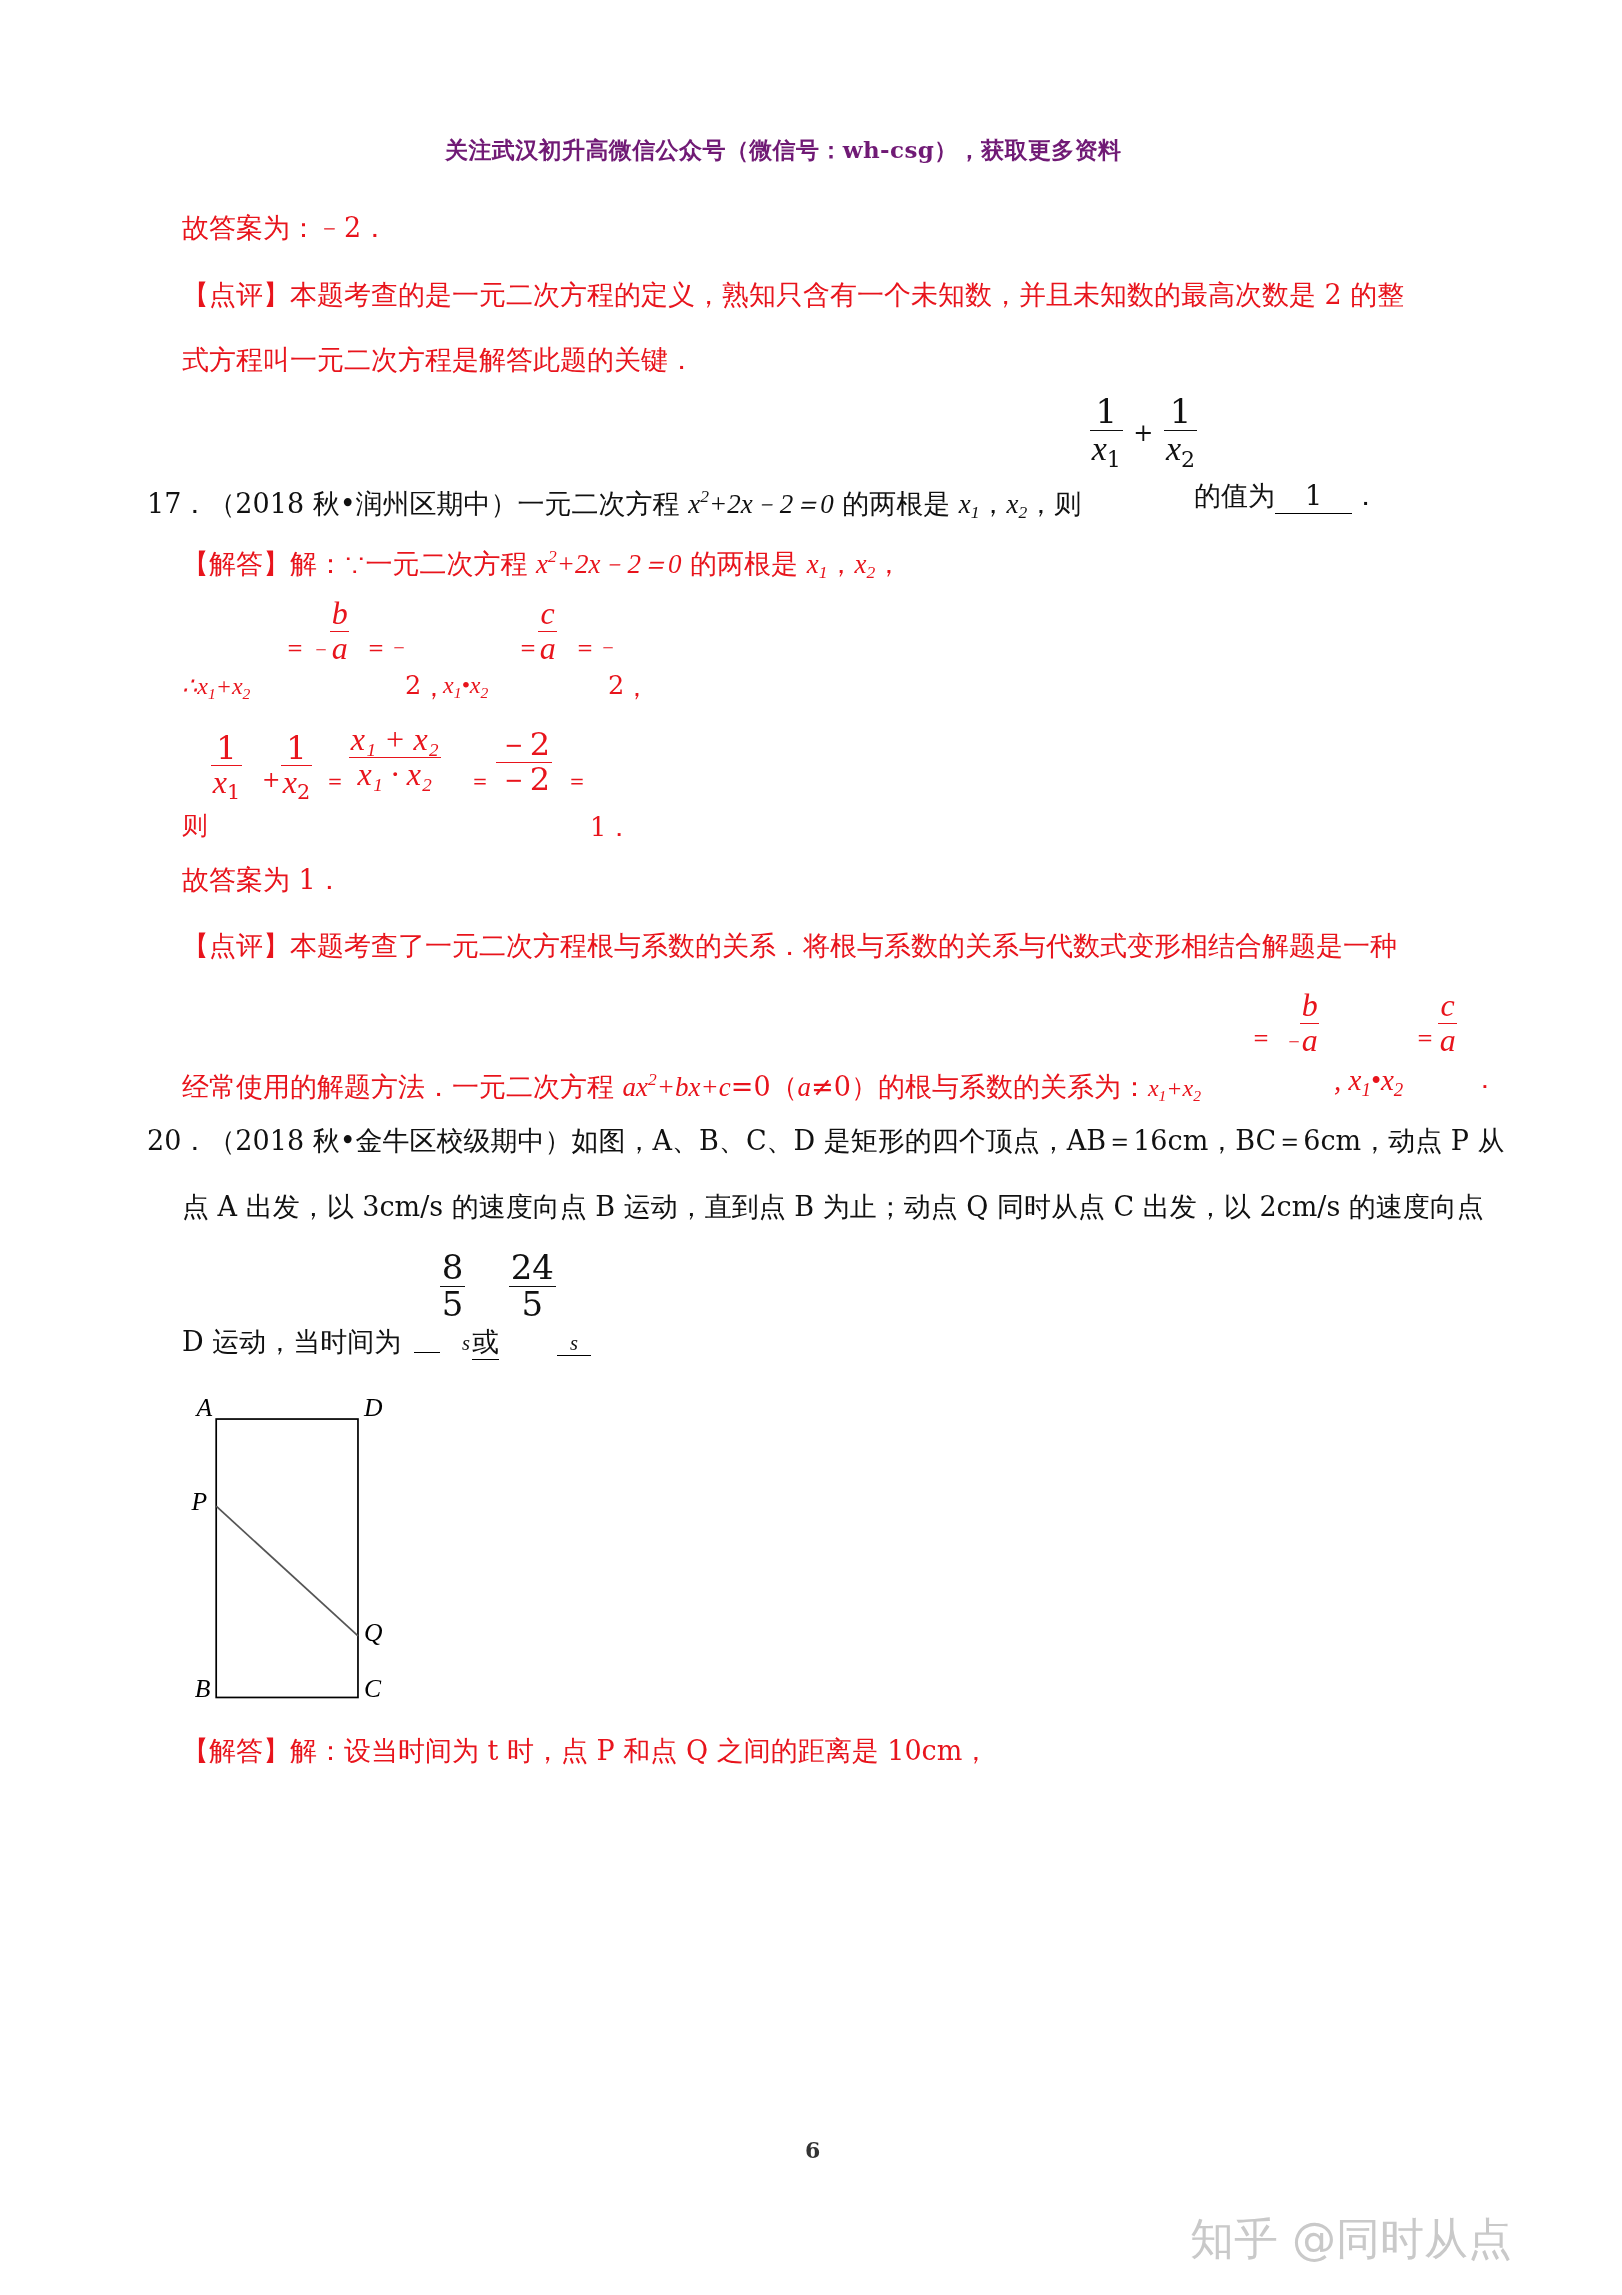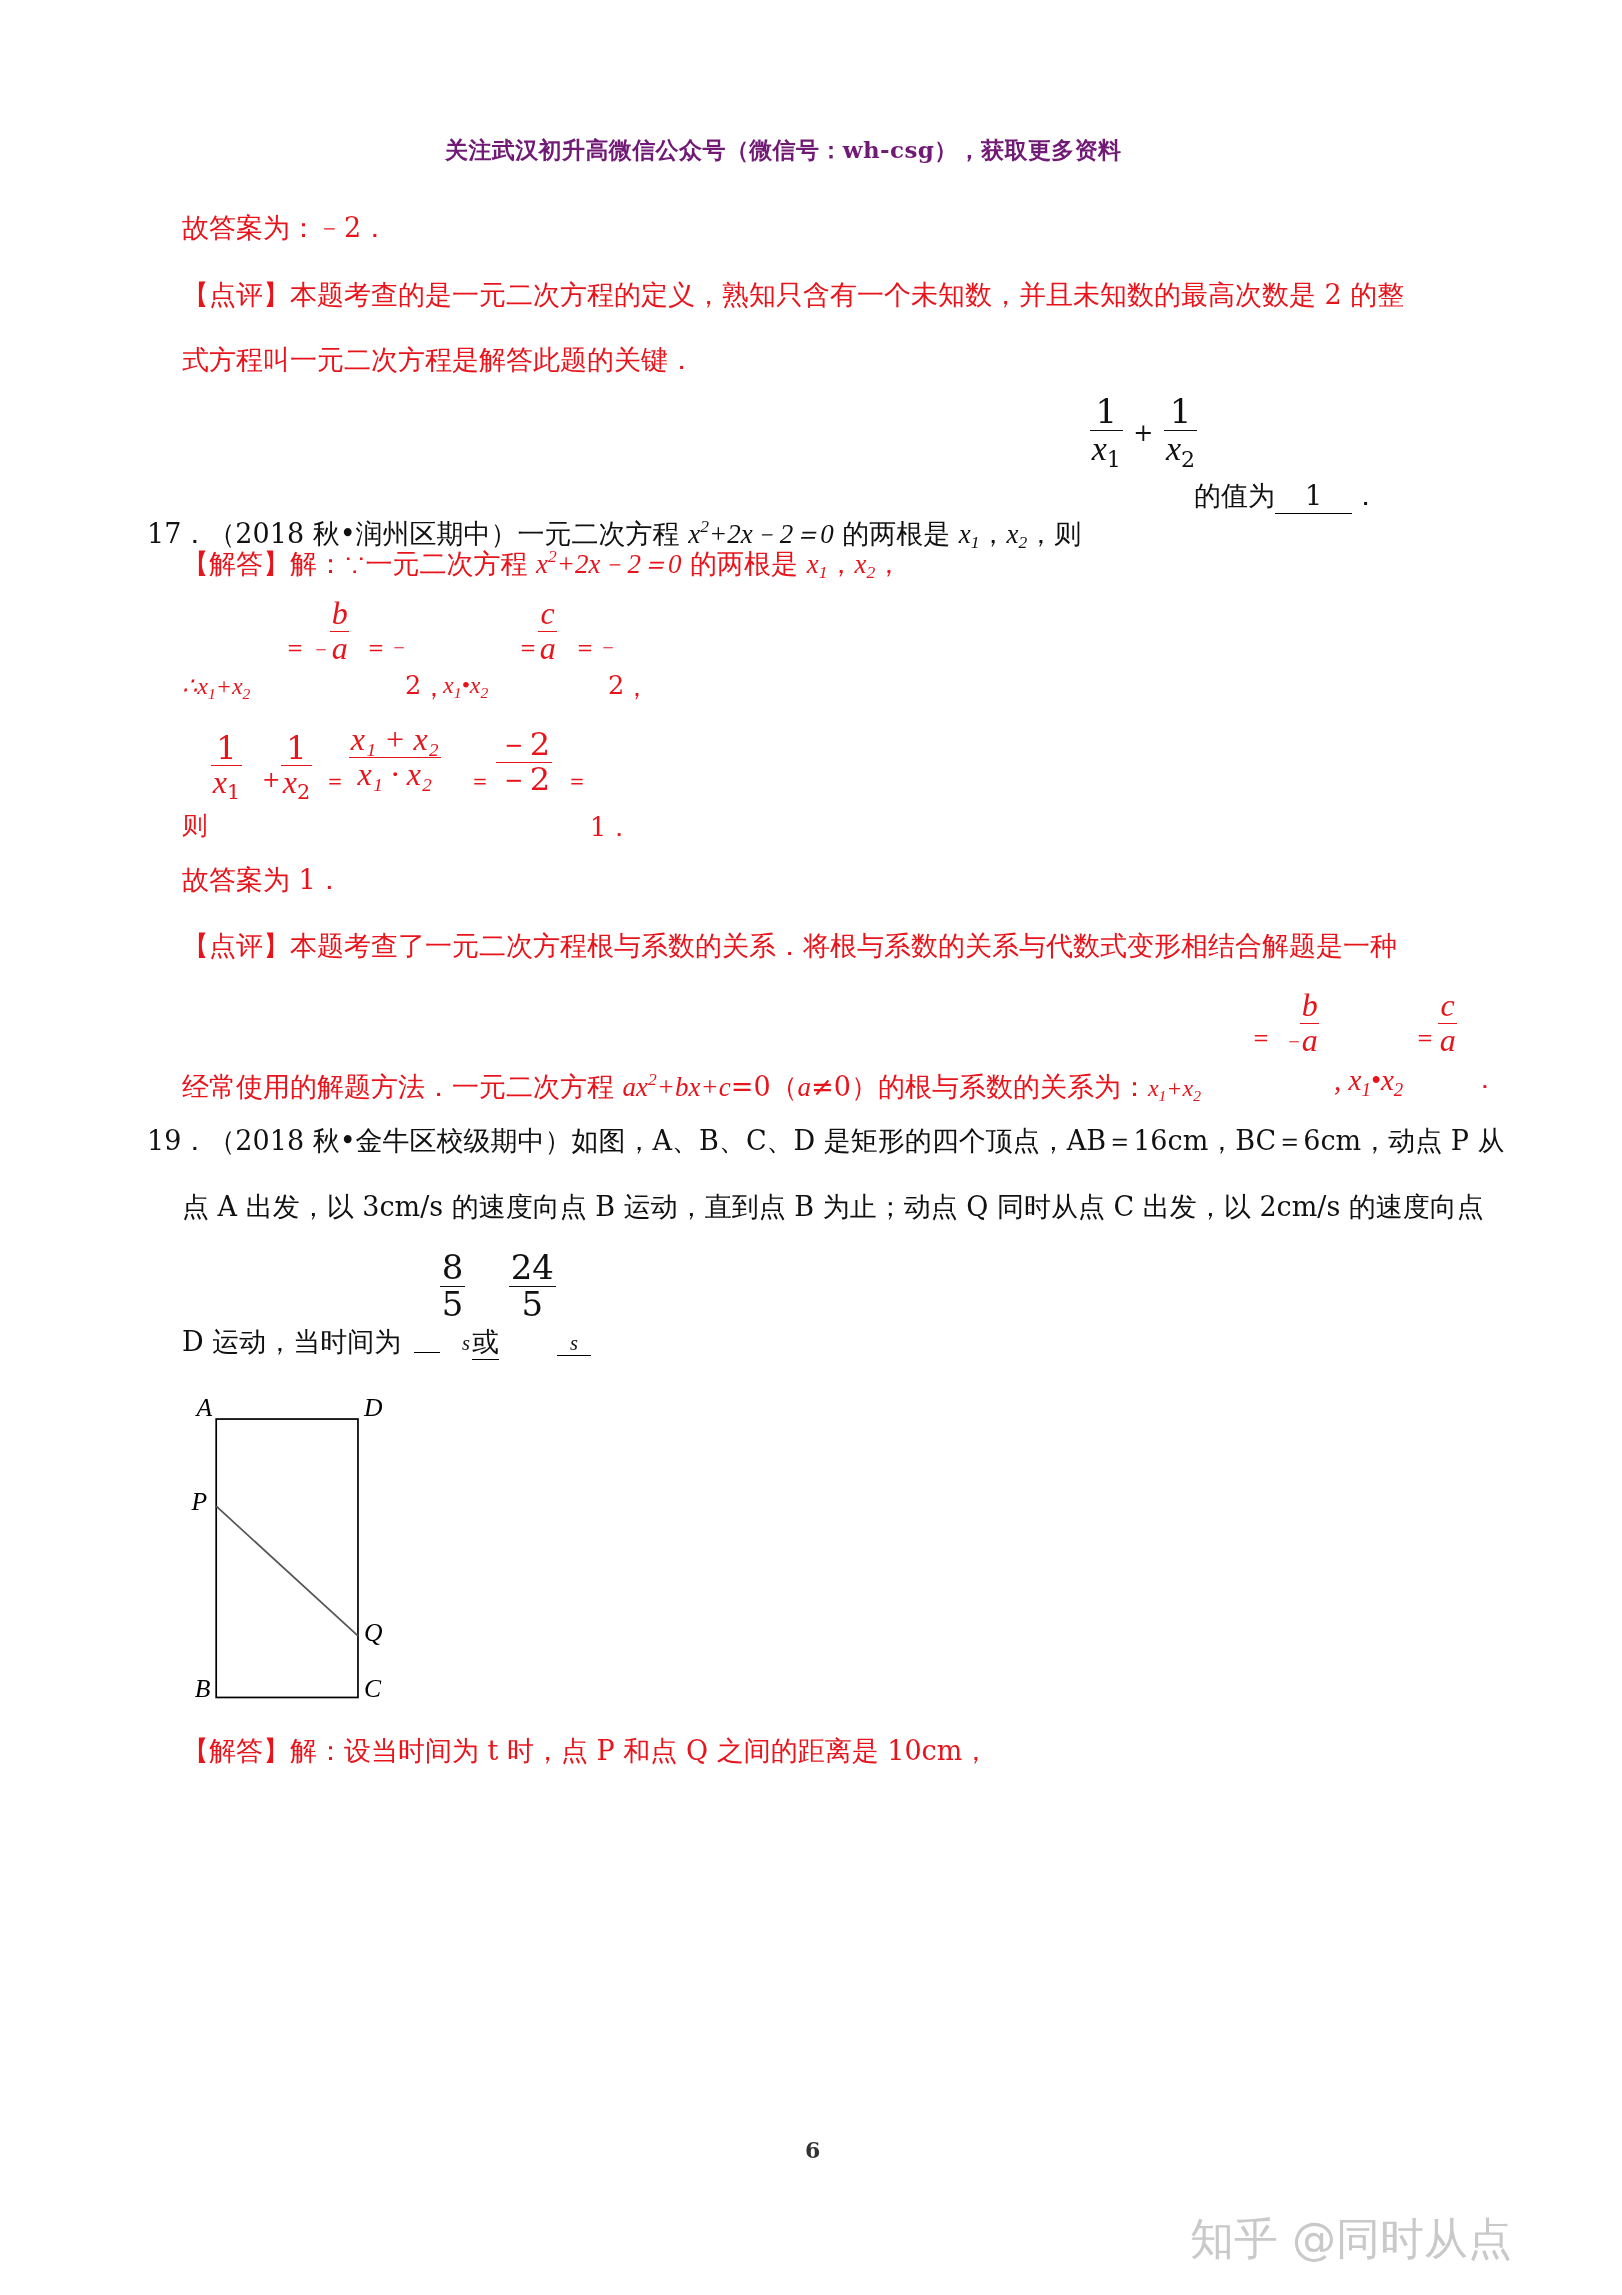--- a/index.html
+++ b/index.html
@@ -27,21 +27,21 @@
 <body>
 
 <div class="abs hdr" style="left:445px; top:135px;">关注武汉初升高微信公众号（微信号：wh-csg），获取更多资料</div>
 
 <div class="abs txt red" style="left:182px; top:211px;">故答案为：﹣2．</div>
 <div class="abs txt red" style="left:182px; top:278px;">
   <span>【点评】</span><span>本题考查的是一元二次方程的定义，熟知只含有一个未知数，并且未知数的最高次数是 2 的整</span>
 </div>
 <div class="abs txt red" style="left:182px; top:343px;">式方程叫一元二次方程是解答此题的关键．</div>
 
-<div class="abs txt blk" style="left:147px; top:479px;margin-top:30px;">
+<div class="abs txt blk" style="left:147px; top:479px;">
   <span>17．</span><span>（2018 秋•润州区期中）</span><span>一元二次方程 </span><span class="it">x<sup>2</sup>+2x﹣2＝0</span><span> 的两根是 </span><span class="it">x<sub>1</sub></span><span>，</span><span class="it">x<sub>2</sub></span><span>，则</span>
 </div>
 
 <div class="abs blk mathf" style="left:1090px; top:394px; font-size:34px;">
   <span class="frac">
       <span class="num">1</span>
       <span class="bar"></span>
       <span class="den"><span class="it">x</span><sub>1</sub></span>
     </span>
   <span style="font-size:24px;">+</span>
@@ -132,21 +132,21 @@
   <span class="abs" style="left:164px; top:32px; font-size:24px;">＝</span>
   <span class="abs frac mathf" style="left:189px; top:0; font-size:32px;">
       <span class="num it">c</span>
       <span class="bar" style="border-top-width:0.9px;"></span>
       <span class="den it">a</span>
     </span>
   <span class="abs" style="left:223px; top:73px; font-size:25.6px;">．</span>
 </div>
 
 <div class="abs txt blk" style="left:147px; top:1124px;">
-  <span>19．</span><span>（2018 秋•金牛区校级期中）</span><span>如图，A、B、C、D 是矩形的四个顶点，AB＝16cm，BC＝6cm，动点 P 从</span>
+  <span>20．</span><span>（2018 秋•金牛区校级期中）</span><span>如图，A、B、C、D 是矩形的四个顶点，AB＝16cm，BC＝6cm，动点 P 从</span>
 </div>
 <div class="abs txt blk" style="left:182px; top:1190px;">点 A 出发，以 3cm/s 的速度向点 B 运动，直到点 B 为止；动点 Q 同时从点 C 出发，以 2cm/s 的速度向点</div>
 
 <div class="abs blk" style="left:182px; top:1250px; height:111px; width:938px;">
   <span class="abs txt" style="left:0; top:75px;">D 运动，当时间为</span>
   <span class="abs uline" style="left:232px; top:102px; width:25.6px;"></span>
   <span class="abs frac mathf" style="left:258px; top:0; font-size:34px;">
       <span class="num">8</span>
       <span class="bar"></span>
       <span class="den">5</span>

